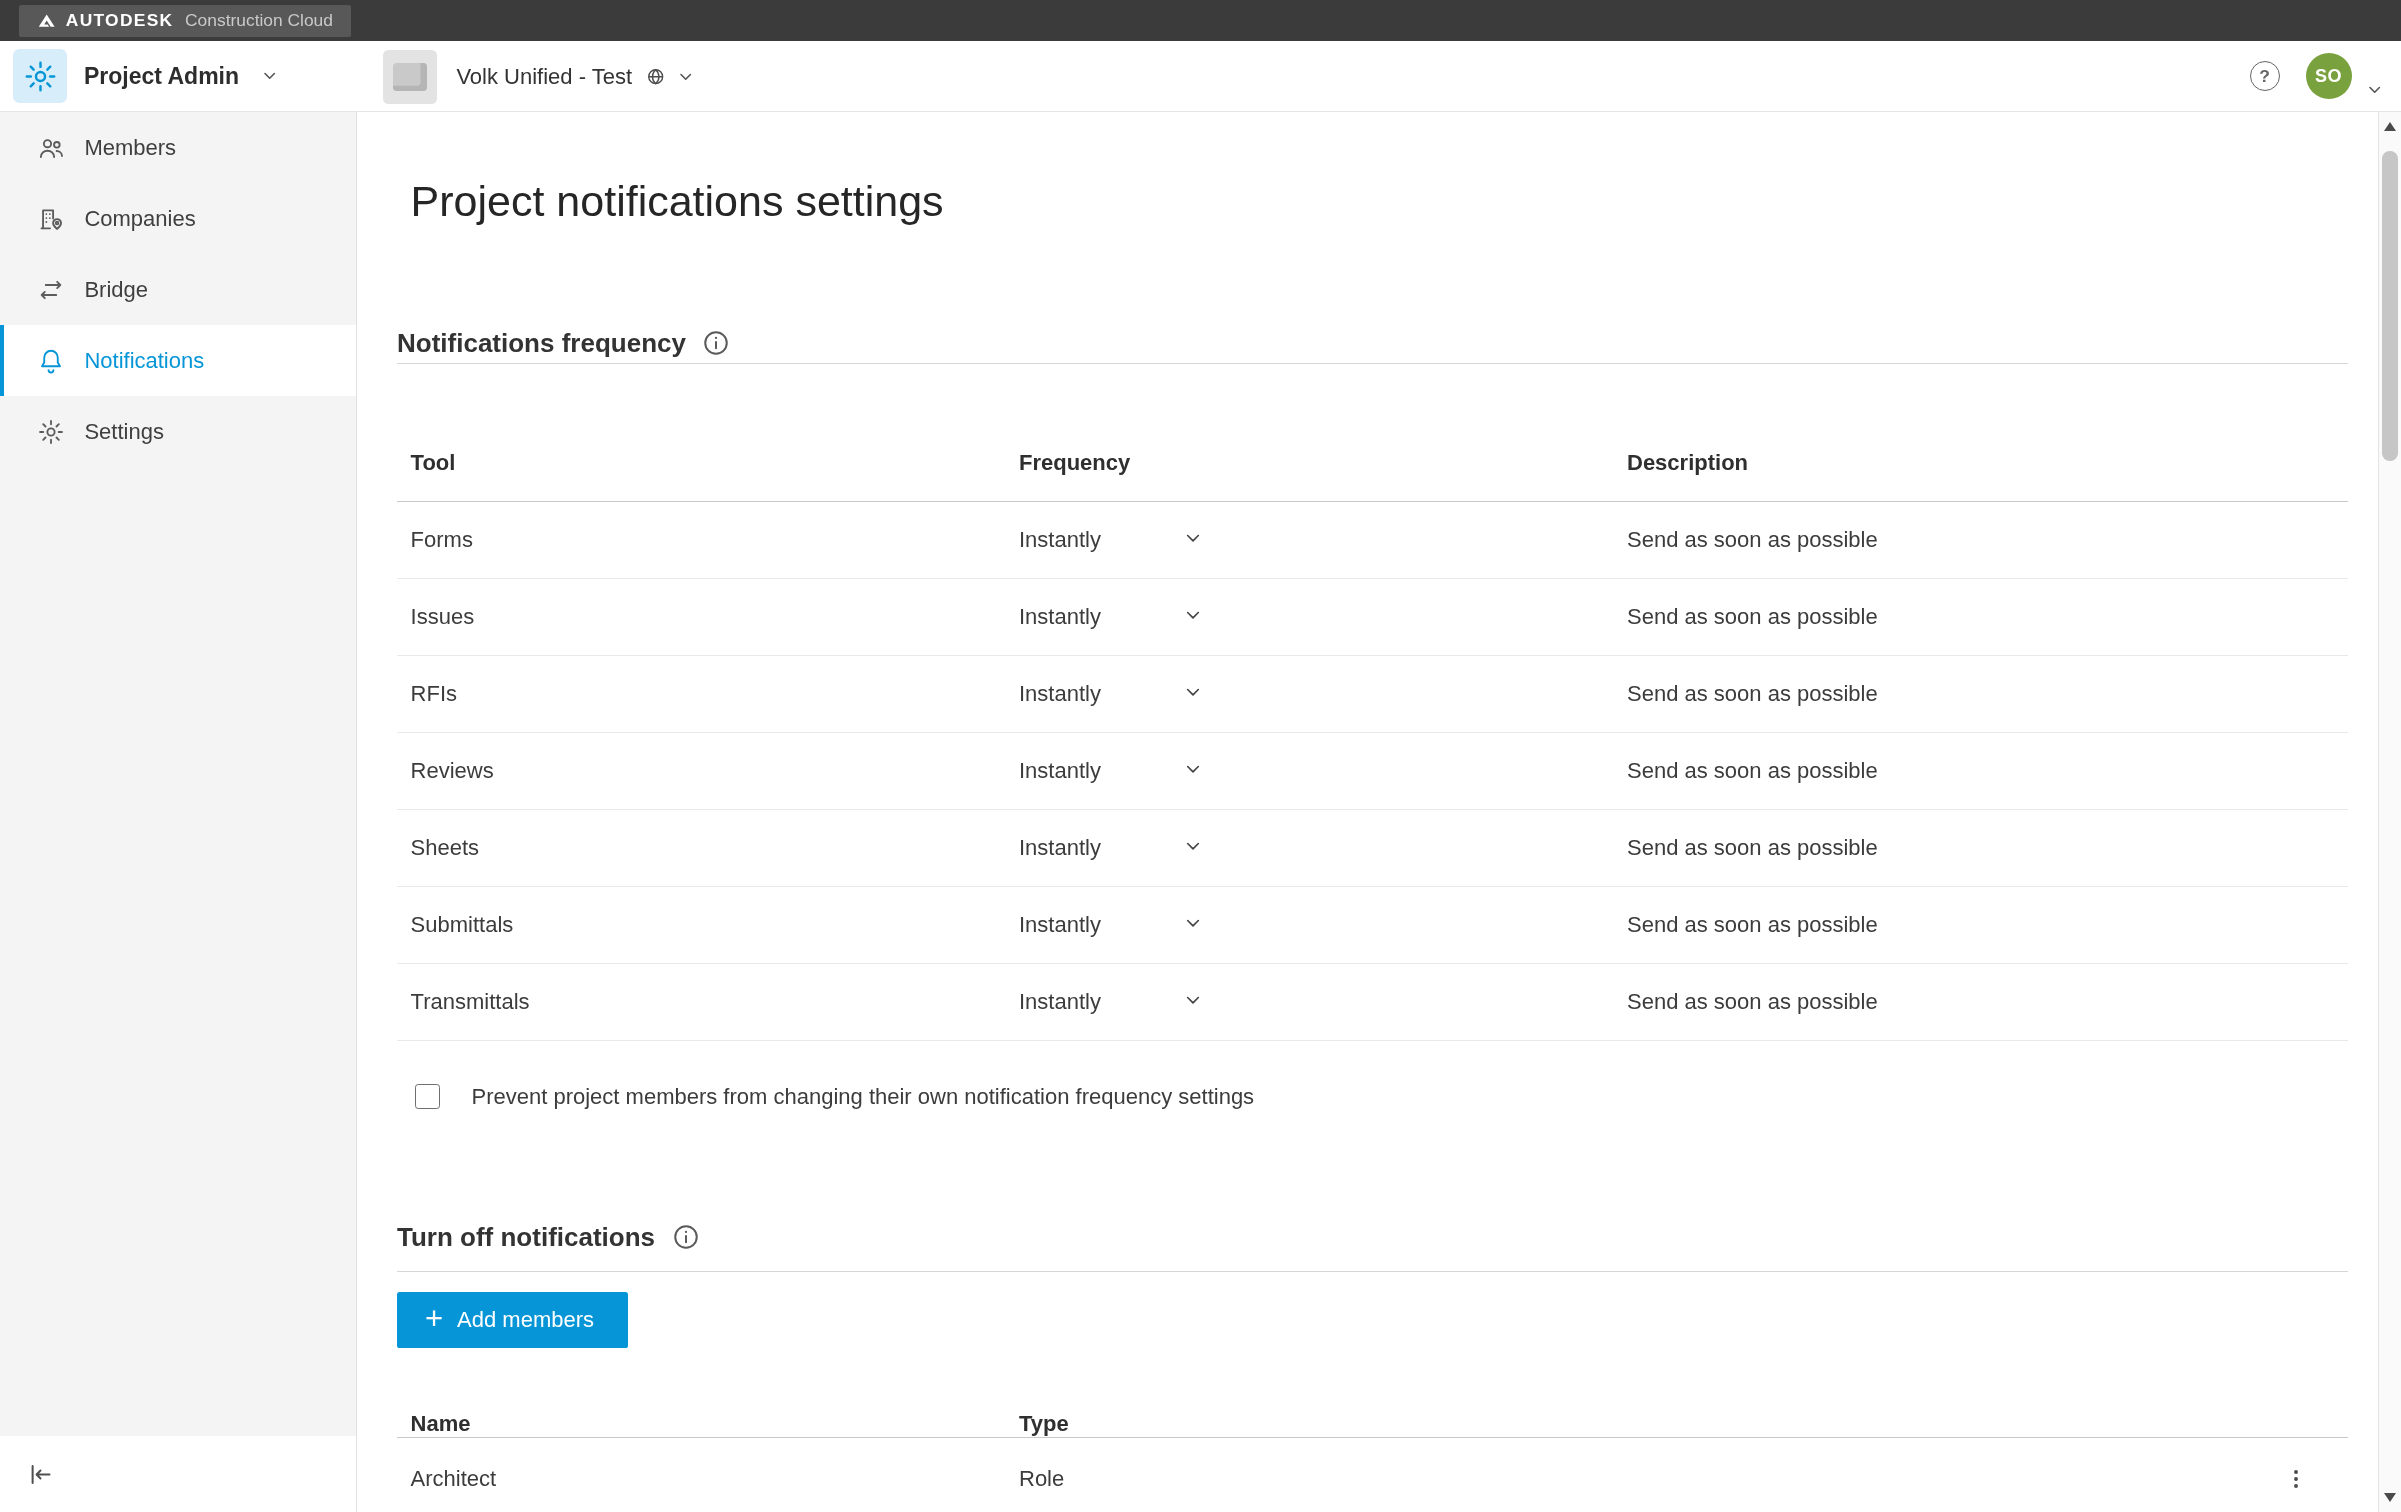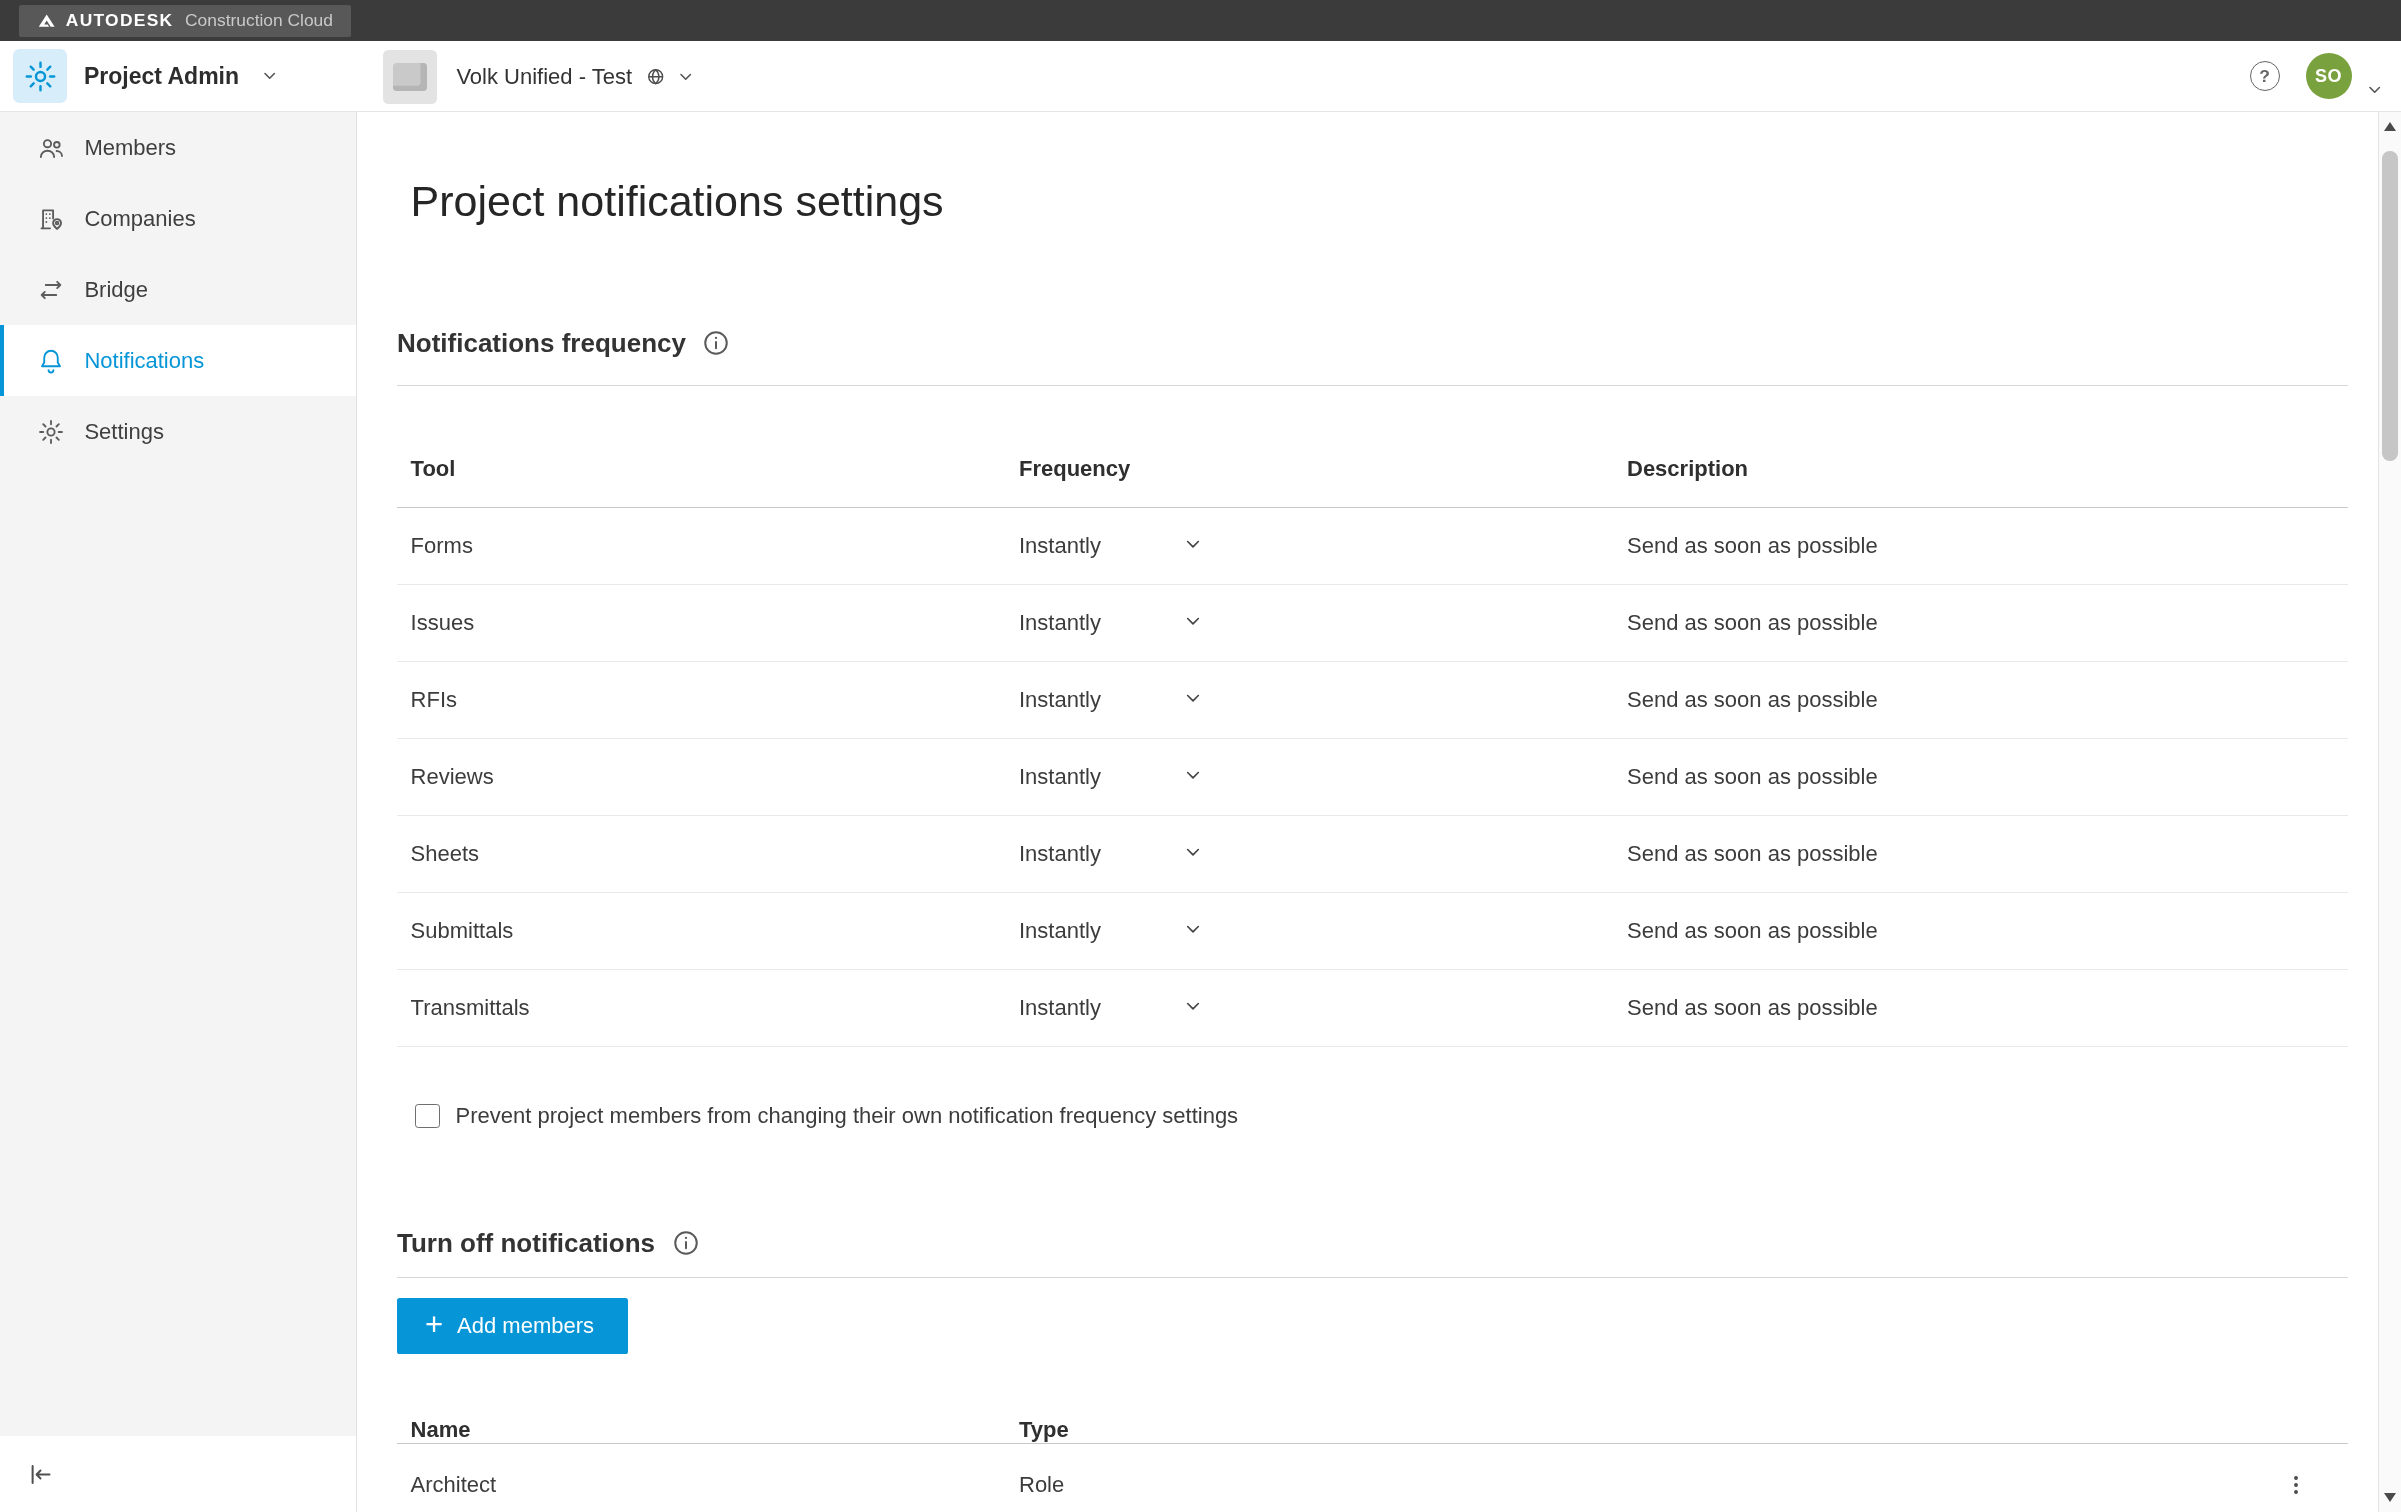--- a/index.html
+++ b/index.html
@@ -57,29 +57,29 @@
   
   .main{position:absolute;left:358px;top:112px;right:23px;bottom:0;background:#fff;
     padding:0 30px 0 39px;overflow:hidden}
   .page-title{margin:62px 0 0 13.6px;font-size:43px;line-height:54px;font-weight:400;color:#262626}
   .section-head{margin-top:97px;display:flex;align-items:center;gap:15.5px}
   .section-head h2{font-size:26px;line-height:36px;font-weight:700;color:#333}
   .section-head.second{margin-top:83px}
   .info-icon{width:30px;height:30px;color:#5a5a5a;cursor:pointer;flex:0 0 auto}
 
   .table{width:1951px}
-  .freq-table{margin-top:24px;border-top:0.6px solid #d6d6d6;padding-top:45px}
+  .freq-table{margin-top:2px;border-top:0.6px solid #d6d6d6;padding-top:61px}
   .t-row{display:grid;grid-template-columns:622px 608px 1fr;align-items:center;
     height:77px;border-bottom:0.6px solid #e9e9e9;font-size:22px;color:#3c3c3c}
   .t-row>div:first-child{padding-left:13.6px}
   .t-head{font-weight:700;color:#2f2f2f;border-bottom:0.6px solid #c9c9c9}
   .dropdown{display:flex;align-items:flex-start;justify-content:space-between;width:185px;cursor:pointer}
   .dd-chev{width:22px;height:22px;color:#444;flex:0 0 auto}
 
-  .checkbox-row{margin:43px 0 0 18px;height:52px;display:flex;align-items:center;gap:16px;cursor:pointer}
+  .checkbox-row{margin:43px 0 0 18px;height:52px;display:flex;gap:32px;cursor:pointer}
   .checkbox{width:24.5px;height:24.5px;border:1.9px solid #6f6f6f;border-radius:3.2px;background:#fff;flex:0 0 auto}
   .checkbox-label{font-size:22px;color:#3c3c3c}
 
   .hr2{margin-top:15.5px;width:1951px;border-top:0.6px solid #d6d6d6}
   .btn-primary{margin-top:20.7px;height:56px;min-width:231px;padding:0 28px;background:#0696d7;
     border:none;border-radius:2.6px;color:#fff;font-size:22px;font-family:inherit;
     display:inline-flex;align-items:center;gap:14px;cursor:pointer}
   .btn-plus{font-size:31px;font-weight:300;line-height:1;margin-top:-2.6px}
 
   .t-head2{display:grid;grid-template-columns:622px 608px 1fr;height:90px;align-items:end;

